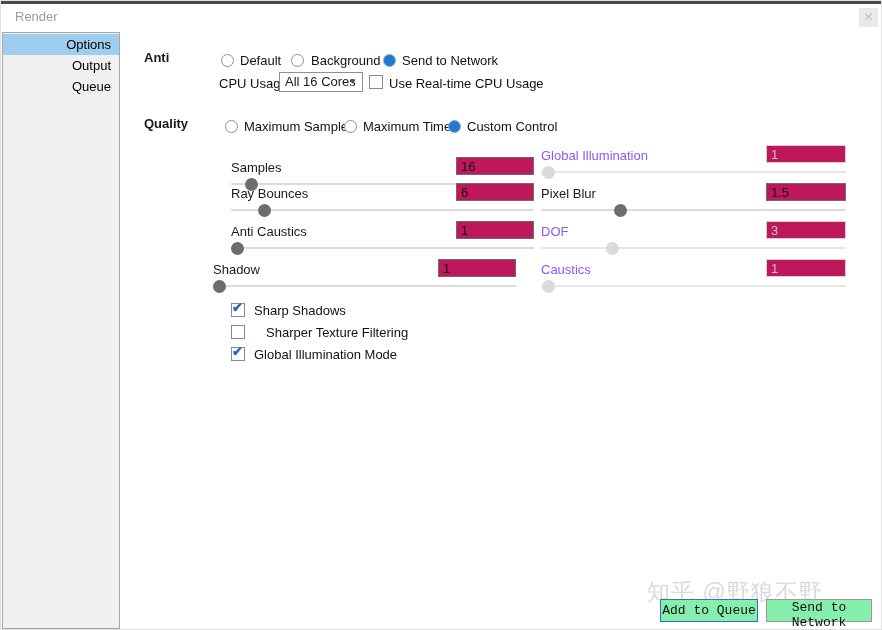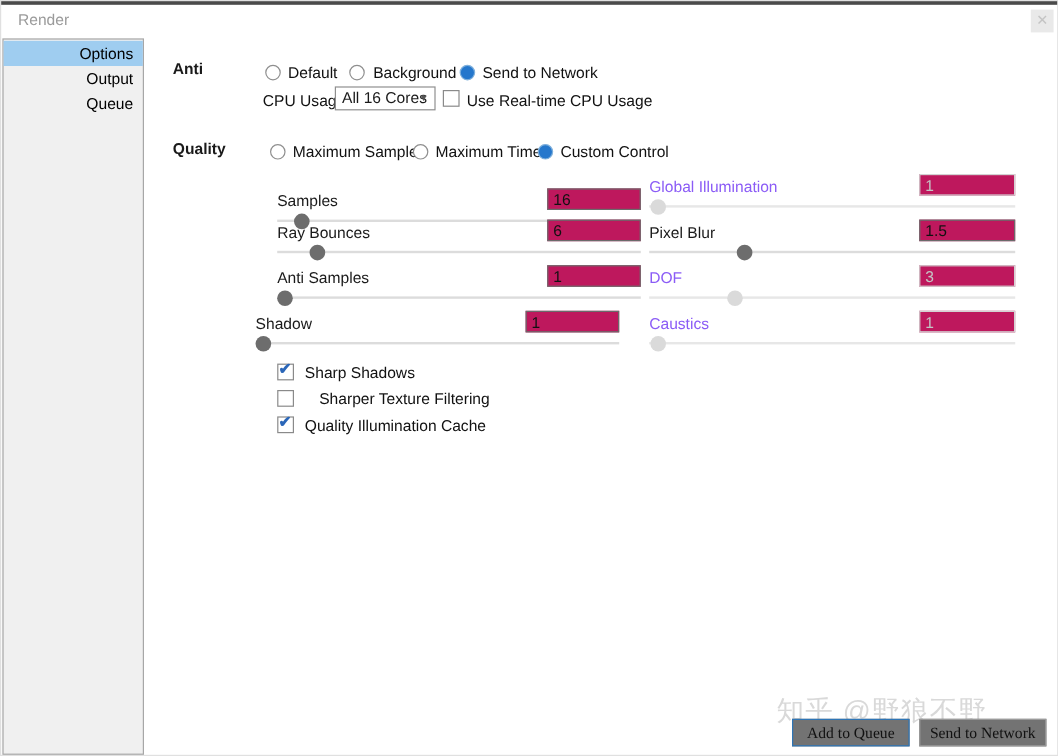--- a/index.html
+++ b/index.html
@@ -33,21 +33,21 @@
   .sinput{position:absolute;right:0;top:-2px;height:18px;border:1px solid #6b6b6b;background:#be185d;
     font-family:"Liberation Sans",sans-serif;font-size:13px;color:#111;padding:0 0 0 4px;box-sizing:border-box;}
   .sinput.w-left{width:78px;}
   .sinput.w-right{width:80px;}
   .strack{position:absolute;left:0;right:0;top:24px;height:2px;background:#dcdcdc;}
   .shandle{position:absolute;top:-5.5px;margin-left:-6.5px;width:13px;height:13px;border-radius:50%;background:#6d6d6d;}
   .srow.disabled .slabel{color:#8b5cf6;}
   .srow.disabled .sinput{border-color:#d2d2d2;color:#c4c4c4;}
   .srow.disabled .strack{background:#e7e7e7;}
   .srow.disabled .shandle{background:#dadada;}
-  .btn{position:absolute;background:#737373;border:1px solid #9a9a9a;font-family:Liberation Serif, serif;
+  .btn{position:absolute;background:#86efac;border:1px solid #9a9a9a;font-family:Liberation Mono, monospace;
     font-size:13px;color:#111;z-index:2;padding:0;}
   .btn.primary{border-color:var(--primary-border,#2e75b6);}
   .watermark{position:absolute;left:646px;top:576px;font-size:23px;color:#d9d9d9;z-index:1;letter-spacing:1px;white-space:nowrap;}
 </style>
 </head>
 <body>
 
 <div class="window">
   <div class="top-strip"></div>
   <div class="title">Render</div>
@@ -113,21 +113,21 @@
       </div>
   </div>
   <div class="srow" style="left:540px;top:184px;width:305px;">
     <span class="slabel">Pixel Blur</span>
     <input class="sinput w-right" value="1.5" style="">
     <div class="strack">
         <div class="shandle" style="left: 26.2%;"></div>
       </div>
   </div>
   <div class="srow" style="left:230px;top:222px;width:303px;">
-    <span class="slabel">Anti Samples</span>
+    <span class="slabel">Anti Caustics</span>
     <input class="sinput w-left" value="1" style="">
     <div class="strack">
         <div class="shandle" style="left: 2.3%;"></div>
       </div>
   </div>
   <div class="srow disabled" style="left:540px;top:222px;width:305px;">
     <span class="slabel">DOF</span>
     <input class="sinput w-right" value="3" style="">
     <div class="strack">
         <div class="shandle" style="left: 23.3%;"></div>
@@ -154,18 +154,18 @@
   <span class="cblabel" style="left:253px;top:302px;">Sharp Shadows</span>
 
   <div class="cb" style="left:230px;top:324px;">
     
   </div>
   <span class="cblabel" style="left:253px;top:324px;margin-left:12px;">Sharper Texture Filtering</span>
 
   <div class="cb checked" style="left:230px;top:346px;">
     <span class="check">✔</span>
   </div>
-  <span class="cblabel" style="left:253px;top:346px;">Quality Illumination Cache</span>
+  <span class="cblabel" style="left:253px;top:346px;">Global Illumination Mode</span>
 
   <div class="watermark">知乎 @野狼不野</div>
   <button class="btn primary" style="left:659px;top:598px;width:98px;height:23px;">Add to Queue</button>
   <button class="btn" style="left:765px;top:598px;width:106px;height:23px;">Send to Network</button>
 </div>
 
 </body></html>

